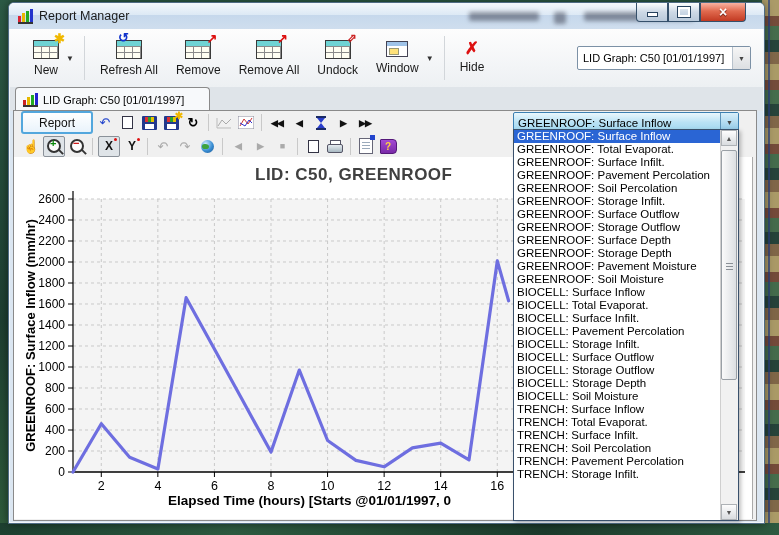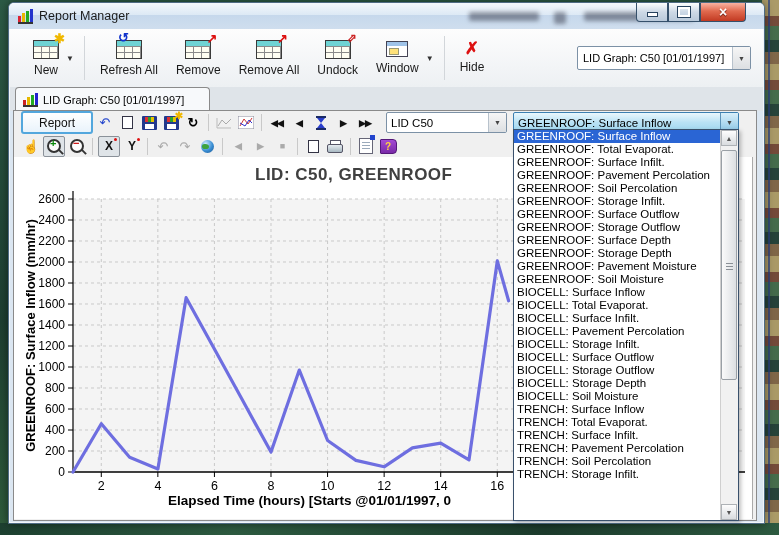--- a/index.html
+++ b/index.html
@@ -287,24 +287,20 @@
             <i class="t"></i>
             <i class="b"></i>
           </span>
       </div>
       <div class="ib">
           <span class="nav">▶</span>
         </div>
       <div class="ib">
           <span class="nav">▶▶</span>
         </div>
-      <div class="combo lid">
-        <span class="val">LID C50</span>
-        <span class="combo-btn">▼</span>
-      </div>
       <div class="combo param">
         <span class="val">GREENROOF: Surface Inflow</span>
         <span class="combo-btn">▼</span>
       </div>
     </div>
 
     <div class="row2">
       <div class="ib">
           <span class="g13" style="color:#555;">☝</span>
         </div>
@@ -462,22 +458,22 @@
         <div class="dditem">BIOCELL: Surface Infilt.</div>
         <div class="dditem">BIOCELL: Pavement Percolation</div>
         <div class="dditem">BIOCELL: Storage Infilt.</div>
         <div class="dditem">BIOCELL: Surface Outflow</div>
         <div class="dditem">BIOCELL: Storage Outflow</div>
         <div class="dditem">BIOCELL: Storage Depth</div>
         <div class="dditem">BIOCELL: Soil Moisture</div>
         <div class="dditem">TRENCH: Surface Inflow</div>
         <div class="dditem">TRENCH: Total Evaporat.</div>
         <div class="dditem">TRENCH: Surface Infilt.</div>
+        <div class="dditem">TRENCH: Soil Percolation</div>
         <div class="dditem">TRENCH: Pavement Percolation</div>
-        <div class="dditem">TRENCH: Soil Percolation</div>
         <div class="dditem">TRENCH: Storage Infilt.</div>
       </div>
     <div class="ddscroll">
       <div class="sbtn up">
           <span>▲</span>
         </div>
       <div class="sthumb"></div>
       <div class="sbtn down">
           <span>▼</span>
         </div>

